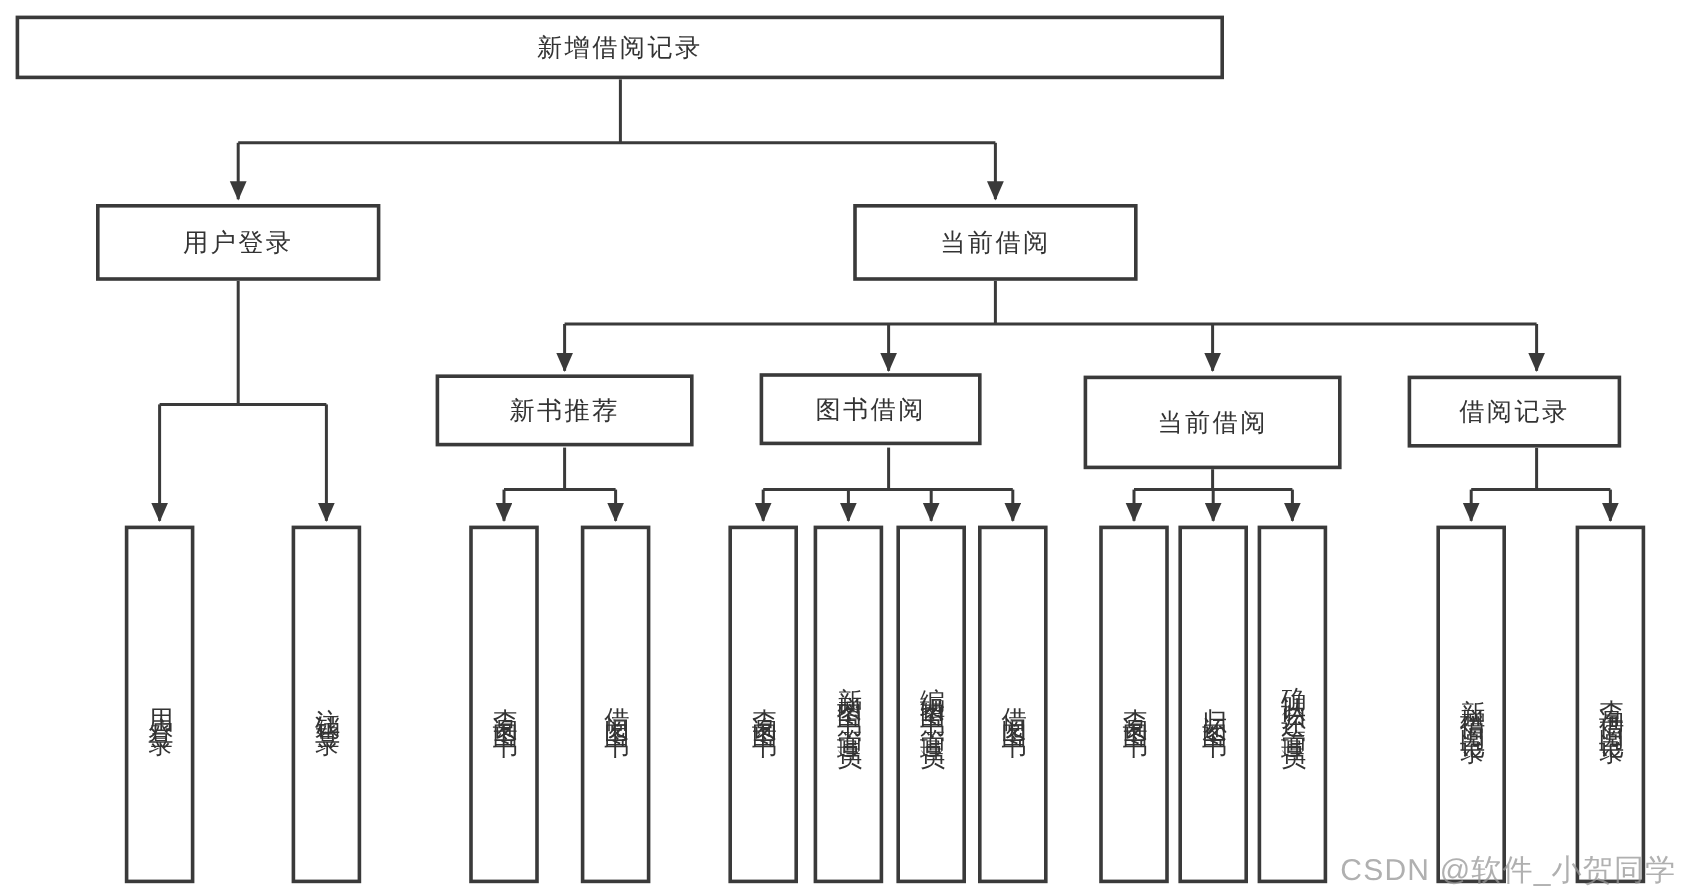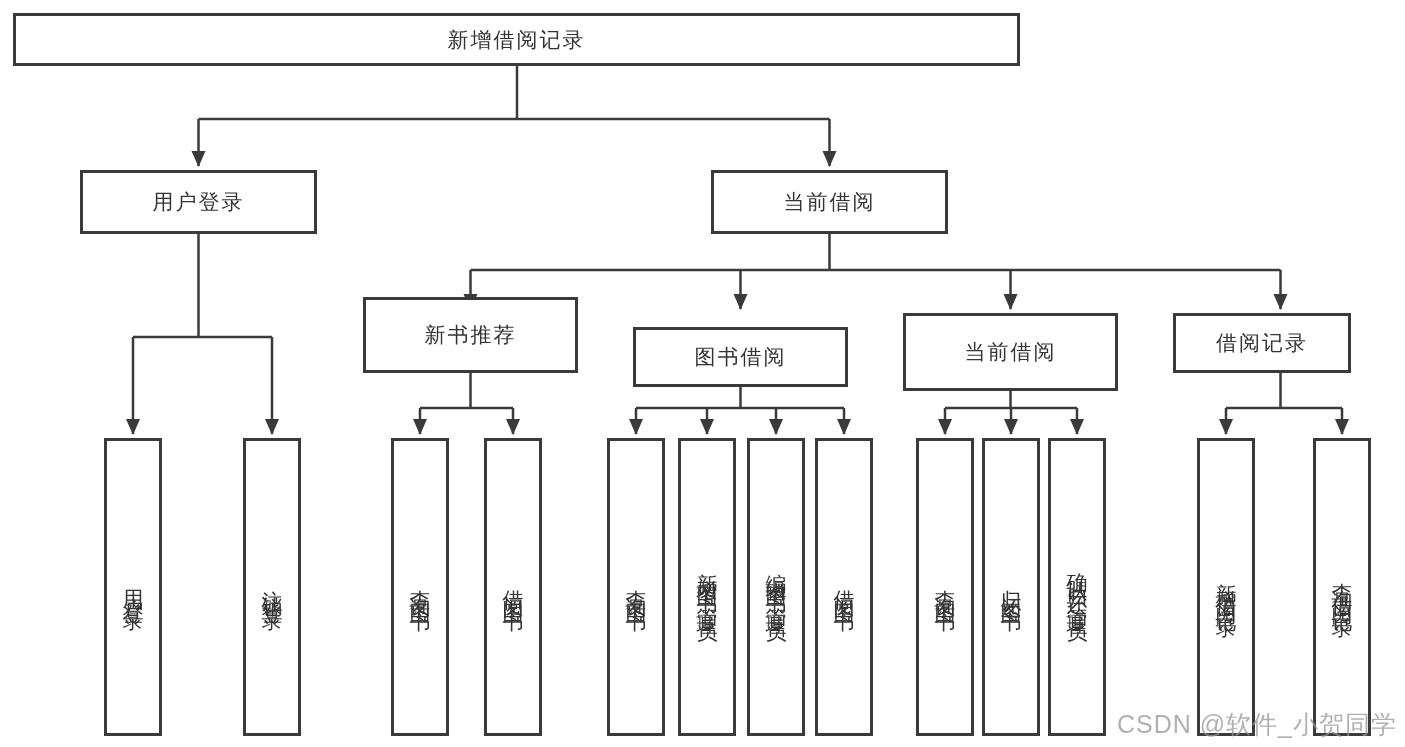--- a/index.html
+++ b/index.html
@@ -85,24 +85,24 @@
     <span>新增借阅记录</span>
   </div>
 
   <div class="hnode" style="left:80px;top:170px;width:237px;height:64px">
     <span>用户登录</span>
   </div>
   <div class="hnode" style="left:711px;top:170px;width:237px;height:64px">
     <span>当前借阅</span>
   </div>
 
-  <div class="hnode" style="left:363px;top:297px;width:215px;height:76px">
+  <div class="hnode" style="left:363px;top:312px;width:215px;height:60px">
     <span>新书推荐</span>
   </div>
-  <div class="hnode" style="left:633px;top:327px;width:215px;height:60px">
+  <div class="hnode" style="left:633px;top:311px;width:185px;height:60px">
     <span>图书借阅</span>
   </div>
   <div class="hnode" style="left:903px;top:313px;width:215px;height:78px">
     <span>当前借阅</span>
   </div>
   <div class="hnode" style="left:1173px;top:313px;width:178px;height:60px">
     <span>借阅记录</span>
   </div>
 
   <div class="leaf" style="left:104px;top:438px;width:58px;height:298px">

